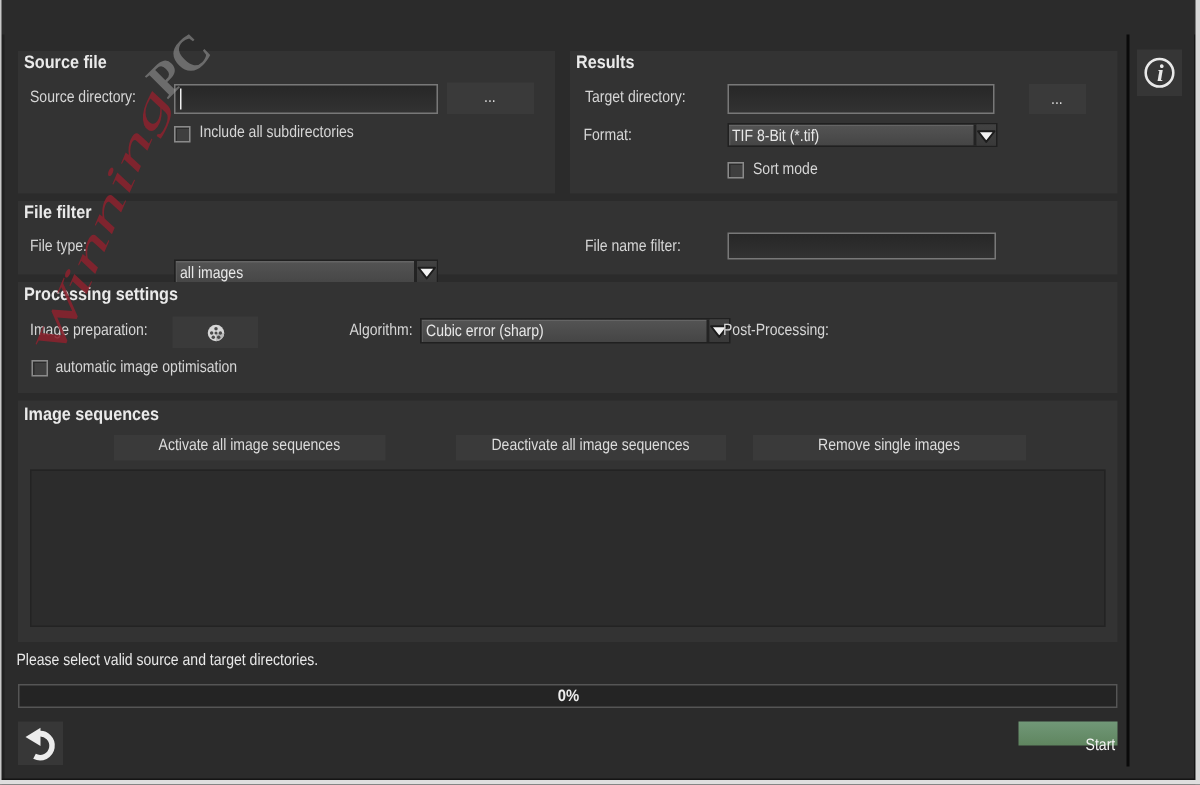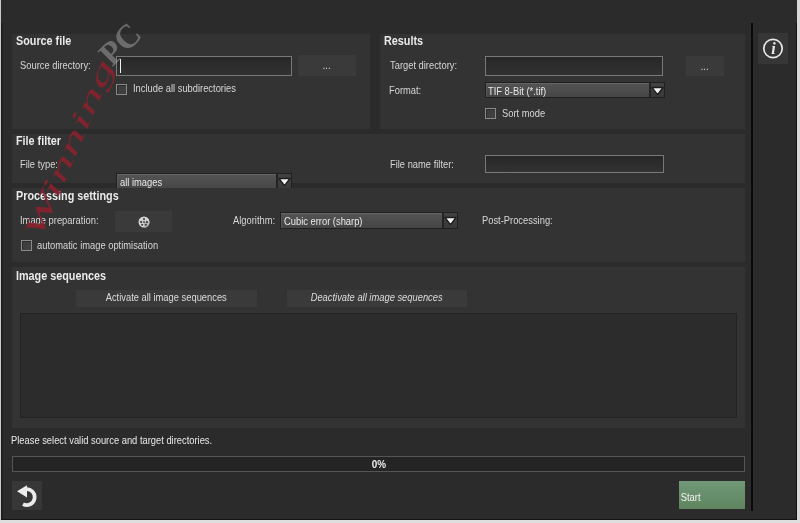--- a/index.html
+++ b/index.html
@@ -86,51 +86,52 @@
       <path d="M6 11.5 A 5.5 5.5 0 0 0 11.5 6 L6 6 Z" fill="#b9b9b9"></path>
       <circle cx="6" cy="3.1" r="1.15" fill="#4a4a4a"></circle>
       <circle cx="3.1" cy="6" r="1.15" fill="#4a4a4a"></circle>
       <circle cx="8.9" cy="6" r="1.15" fill="#4a4a4a"></circle>
       <circle cx="6" cy="6" r="1.0" fill="#4a4a4a"></circle>
       <circle cx="4.2" cy="8.8" r="1.15" fill="#4a4a4a"></circle>
       <circle cx="7.8" cy="8.8" r="1.15" fill="#4a4a4a"></circle>
     </svg>
   </div>
   <div class="lbl" style="left:233px;top:215px;">Algorithm:</div>
-  <div class="dd" style="left:280px;top:212px;width:178px;height:17px;">
+  <div class="dd" style="left:280px;top:212px;width:207px;height:17px;">
     <div class="txt">Cubic error (sharp)</div>
     <div class="arr">
         <svg width="13" height="10" viewBox="0 0 13 10">
           <path d="M1 1.5 L12 1.5 L6.5 8.6 Z" fill="#f2f2f2" stroke="#1c1c1c" stroke-width="1.3" stroke-linejoin="round"></path>
         </svg>
       </div>
   </div>
   <div class="lbl" style="left:482px;top:215px;">Post-Processing:</div>
   <div class="cb" style="left:21px;top:240px;"></div>
   <div class="lbl" style="left:37px;top:240px;">automatic image optimisation</div>
 
   <div class="panel" style="left:12px;top:267px;width:733px;height:161px;"></div>
   <div class="hdr" style="left:16px;top:270px;">Image sequences</div>
   <div class="btn" style="left:76px;top:290px;width:181px;height:17px;line-height:15px;"><span class="tx">Activate all image sequences</span></div>
-  <div class="btn" style="left:287px;top:290px;width:180px;height:17px;line-height:15px;font-style:italic;"><span class="tx">Deactivate all image sequences</span></div>
+  <div class="btn" style="left:304px;top:290px;width:180px;height:17px;line-height:15px;"><span class="tx">Deactivate all image sequences</span></div>
+  <div class="btn" style="left:502px;top:290px;width:182px;height:17px;line-height:15px;"><span class="tx">Remove single images</span></div>
   <div class="abs" style="left:20px;top:313px;width:717px;height:105px;background:#2c2c2c;border:1px solid #232323;"></div>
 
   <div class="lbl" style="left:11px;top:435px;color:#e8e8e8;">Please select valid source and target directories.</div>
 
   <div class="abs" style="left:12px;top:456px;width:733px;height:16px;background:#242424;border:1px solid #555555;">
     <div style="width:100%;text-align:center;font-size:11px;font-weight:bold;color:#ededed;line-height:14px;"><span style="display:inline-block;transform:scaleX(0.9);">0%</span></div>
   </div>
 
   <div class="abs" style="left:12px;top:481px;width:30px;height:29px;background:#373737;">
     <svg width="30" height="29" viewBox="0 0 30 29">
       <path d="M13.5 8.2 A 8 8 0 1 1 11 23.2" fill="none" stroke="#ececec" stroke-width="3.7"></path>
       <path d="M5 10.3 L15 4.2 L15 16.4 Z" fill="#ececec"></path>
     </svg>
   </div>
-  <div class="abs" style="left:679px;top:481px;width:66px;height:28px;background:linear-gradient(#719878,#5f855f);color:#f4f4f4;font-size:11px;text-align:left;line-height:32px;"><span style="display:inline-block;transform:scaleX(0.85);">Start</span></div>
+  <div class="abs" style="left:679px;top:481px;width:66px;height:16px;background:linear-gradient(#719878,#5f855f);color:#f4f4f4;font-size:11px;text-align:right;line-height:32px;"><span style="display:inline-block;transform:scaleX(0.85);">Start</span></div>
 
   <div class="abs" style="left:0;top:0;width:1px;height:523px;background:#c9c9c9;z-index:70;"></div>
   <div class="abs" style="left:1px;top:23px;width:2px;height:497px;background:#202020;"></div>
   <div class="abs" style="left:796px;top:23px;width:1px;height:497px;background:#141414;"></div>
   <div class="abs" style="left:797px;top:0;width:3px;height:523px;background:#d9d9d9;z-index:70;"></div>
   <div class="abs" style="left:1px;top:519px;width:796px;height:1px;background:#141414;"></div>
   <div class="abs" style="left:0;top:520px;width:800px;height:3px;background:#dedede;z-index:70;"></div>
 
   <div class="wm-w">Winning</div>
   <div class="wm-pc">PC</div>

